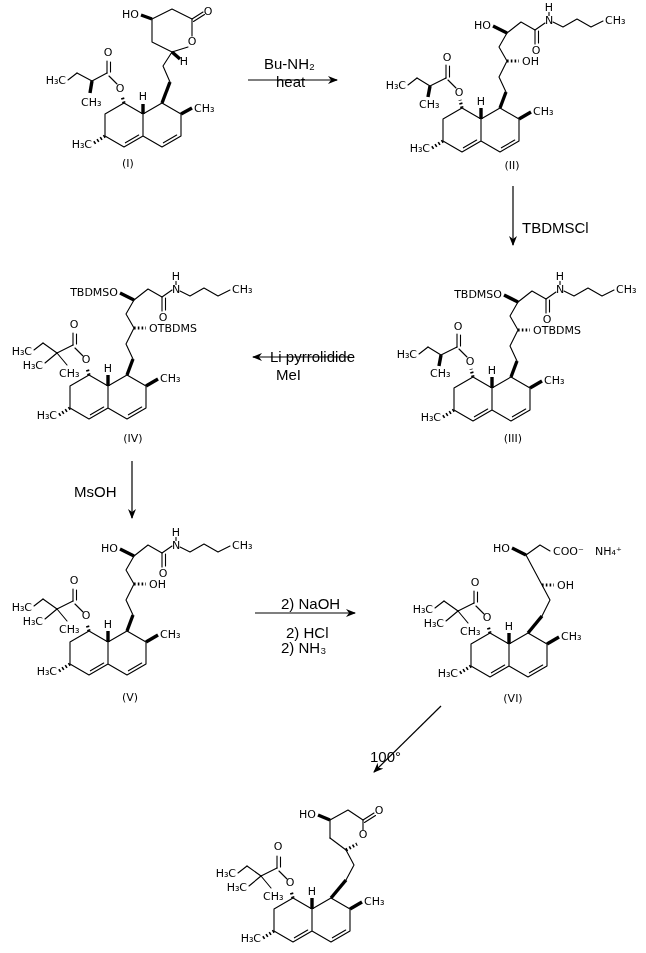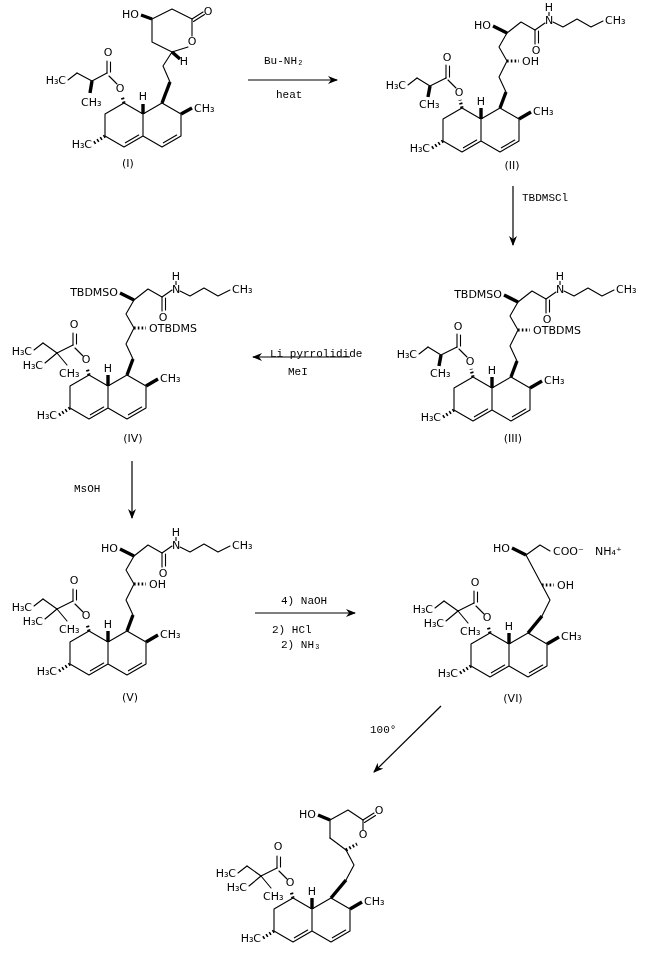--- a/index.html
+++ b/index.html
@@ -1,20 +1,20 @@
 <!DOCTYPE html>
 <html><head>
 <meta charset="utf-8">
 <style>
   html,body{margin:0;padding:0;background:#fff}
   .page{position:relative;width:646px;height:953px;background:#ffffff;overflow:hidden;
         font-family:"DejaVu Sans",sans-serif}
   .struct{position:absolute}
-  .reagent{position:absolute;font-size:11px;color:#000;white-space:nowrap;
-           font-family:Liberation Mono, monospace}
+  .reagent{position:absolute;font-size:15px;color:#000;white-space:nowrap;
+           font-family:Liberation Sans, sans-serif}
   svg text{font-size:11px;fill:#000;stroke:none;font-family:"DejaVu Sans",sans-serif}
   .bond{stroke:#000;stroke-width:1.1;fill:none;stroke-linecap:round;stroke-linejoin:round}
   .wb{stroke:#000;stroke-width:3.4;fill:none;stroke-linecap:butt}   
   .hb{stroke:#000;stroke-width:3.2;fill:none;stroke-dasharray:1.6 2.2;stroke-linecap:butt} 
   .arrow{stroke:#000;stroke-width:1.2;fill:none}
 </style>
 </head>
 <body>
 
 <div class="page">
@@ -37,29 +37,29 @@
     </defs>
     <line class="arrow" x1="248" y1="80" x2="337" y2="80" marker-end="url(#ah)"></line>
     <line class="arrow" x1="513" y1="186" x2="513" y2="245" marker-end="url(#ah)"></line>
     <line class="arrow" x1="350" y1="357" x2="253" y2="357" marker-end="url(#ah)"></line>
     <line class="arrow" x1="132" y1="461" x2="132" y2="518" marker-end="url(#ah)"></line>
     <line class="arrow" x1="255" y1="613" x2="355" y2="613" marker-end="url(#ah)"></line>
     <line class="arrow" x1="441" y1="706" x2="374" y2="772" marker-end="url(#ah)"></line>
   </svg>
 
   <div class="reagent" style="left:264px;top:55px">Bu-NH₂</div>
-  <div class="reagent" style="left:276px;top:89px">heat</div>
-  <div class="reagent" style="left:522px;top:192px">TBDMSCl</div>
+  <div class="reagent" style="left:276px;top:73px">heat</div>
+  <div class="reagent" style="left:522px;top:219px">TBDMSCl</div>
   <div class="reagent" style="left:270px;top:348px">Li pyrrolidide</div>
-  <div class="reagent" style="left:288px;top:366px">MeI</div>
+  <div class="reagent" style="left:276px;top:366px">MeI</div>
   <div class="reagent" style="left:74px;top:483px">MsOH</div>
-  <div class="reagent" style="left:281px;top:595px">4) NaOH</div>
-  <div class="reagent" style="left:272px;top:624px">2) HCl</div>
+  <div class="reagent" style="left:281px;top:595px">2) NaOH</div>
+  <div class="reagent" style="left:286px;top:624px">2) HCl</div>
   <div class="reagent" style="left:281px;top:639px">2) NH₃</div>
-  <div class="reagent" style="left:370px;top:724px">100°</div>
+  <div class="reagent" style="left:370px;top:748px">100°</div>
 
   <svg class="struct" style="left:15px;top:3px" width="215" height="175" viewBox="0 0 215 175">
     <use href="#core" x="109" y="122"></use>
     <line class="hb" x1="109" y1="100" x2="107" y2="93"></line>
     <line class="bond" x1="102" y1="81" x2="94" y2="73"></line>
     <line class="bond" x1="92" y1="70" x2="92" y2="58"></line>
     <line class="bond" x1="95.5" y1="69" x2="95.5" y2="59"></line>
     <line class="bond" x1="92" y1="70" x2="77" y2="78"></line>
     <line class="wb" x1="77" y1="78" x2="75" y2="90"></line>
     <line class="bond" x1="77" y1="78" x2="62" y2="70"></line>

